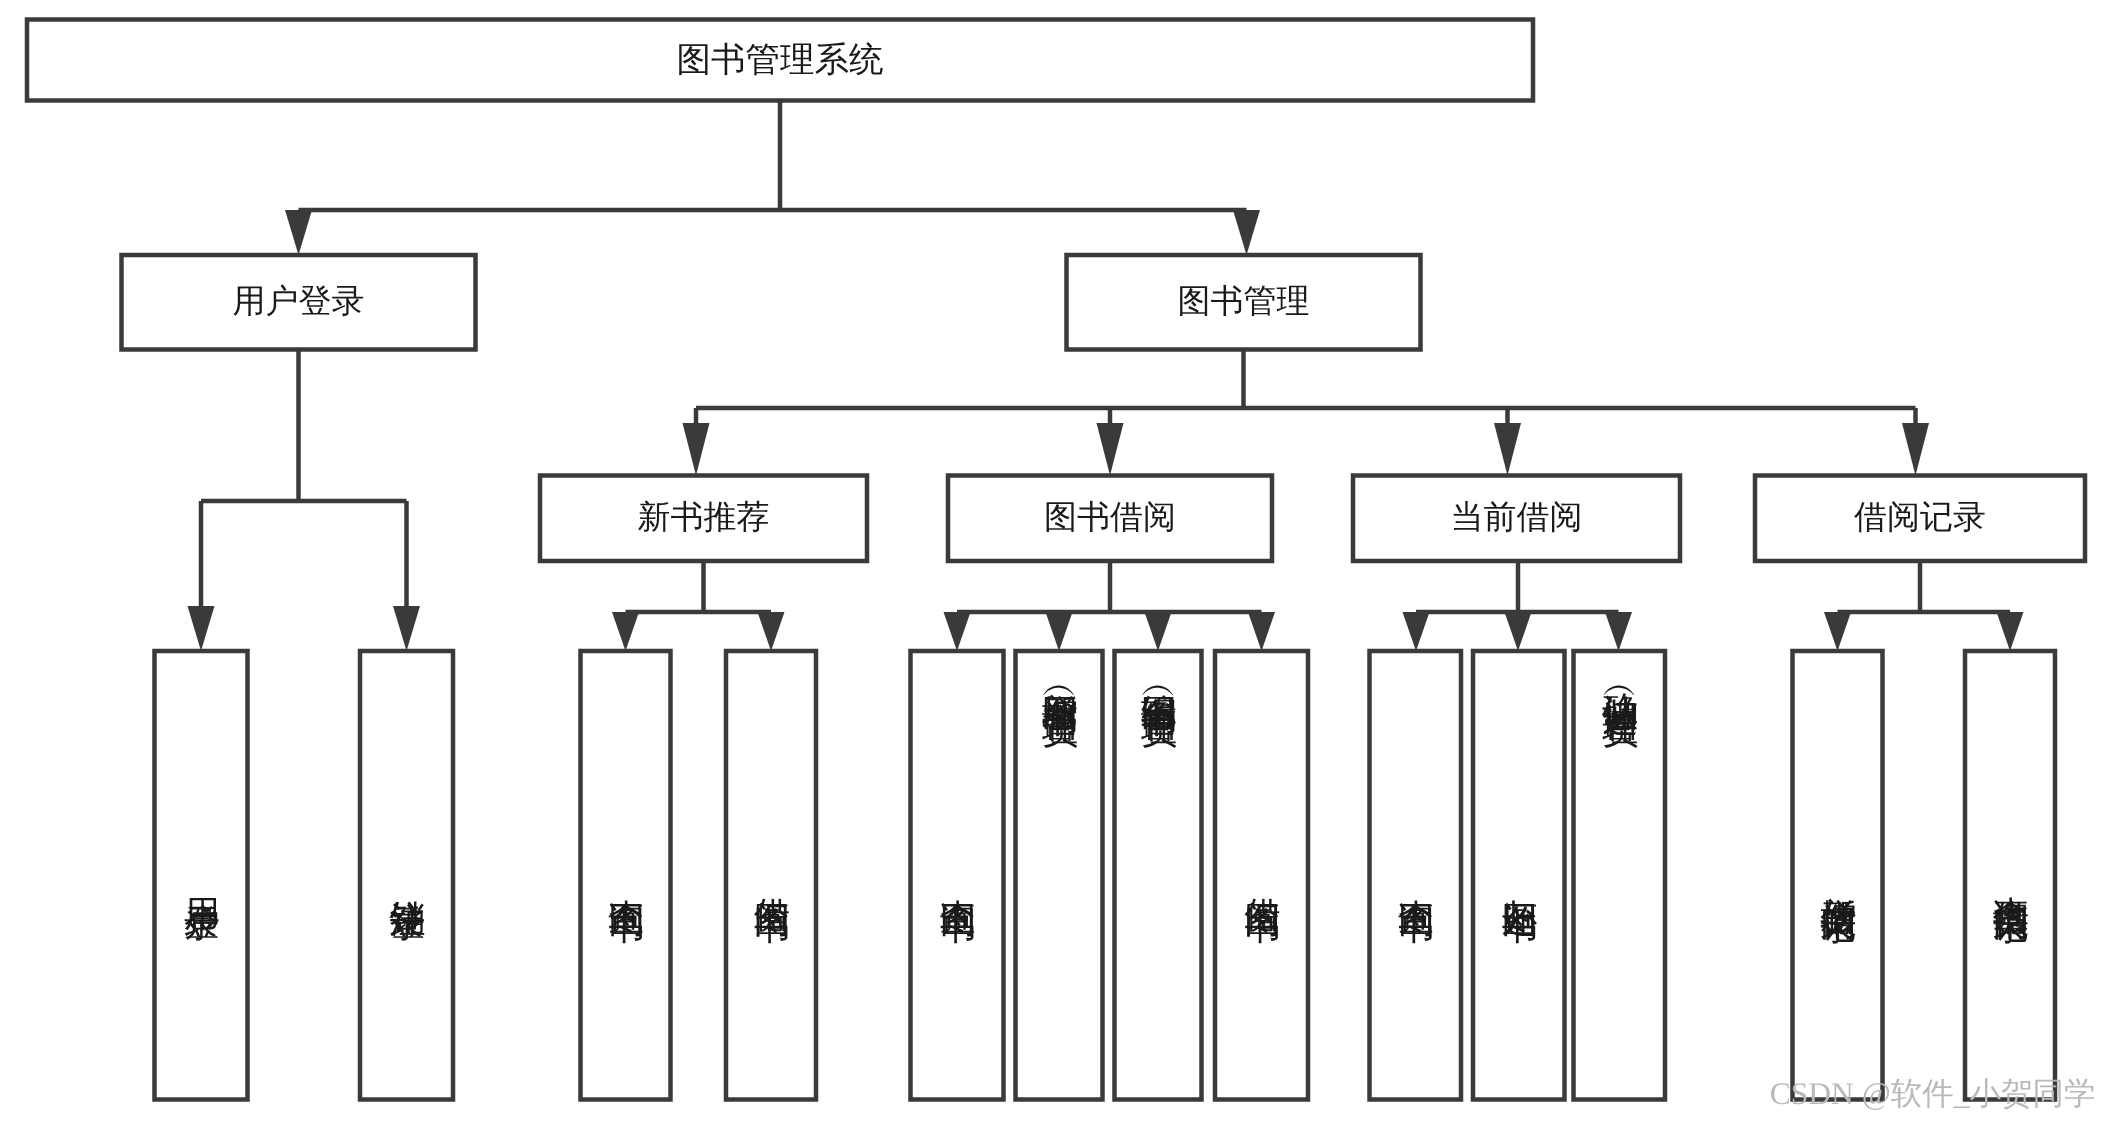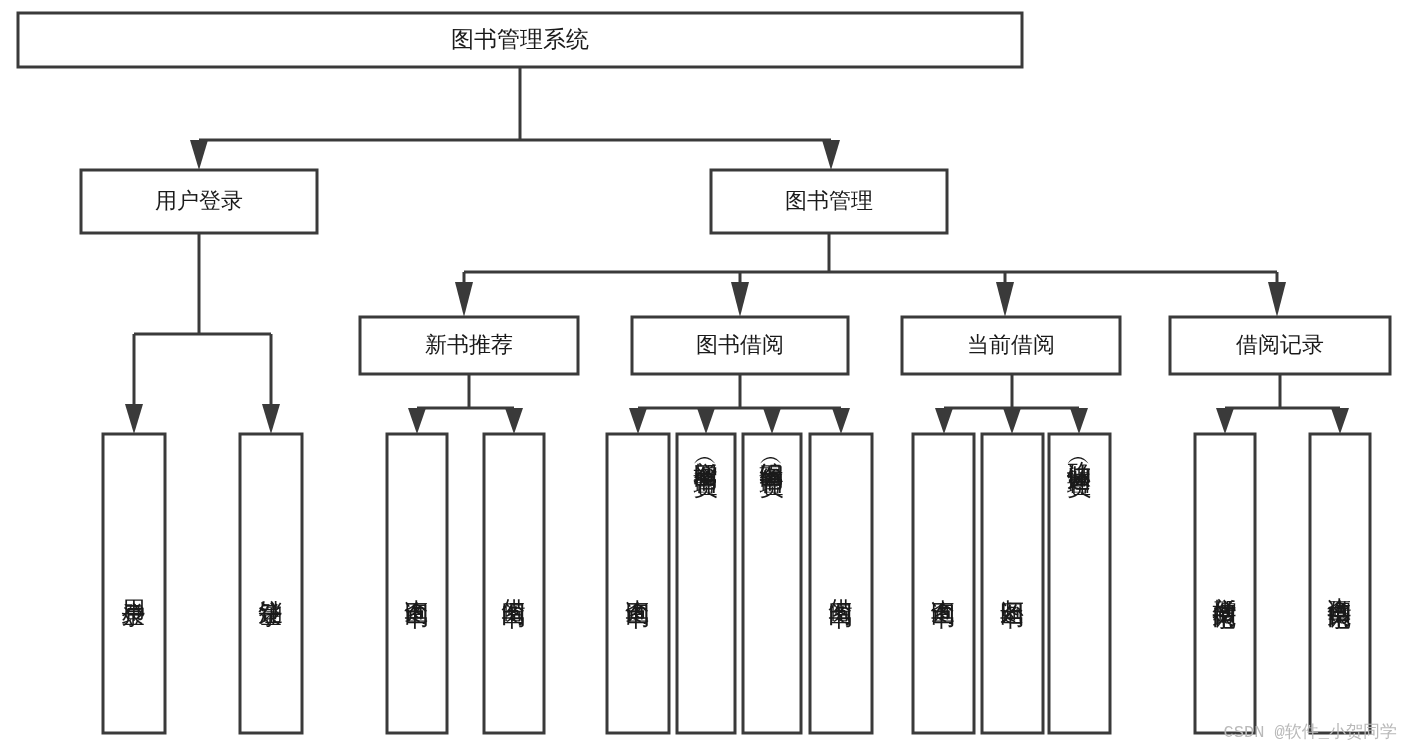--- a/index.html
+++ b/index.html
@@ -68,22 +68,22 @@
     align-items: center;
     justify-content: center;
     letter-spacing: 2px;
     white-space: nowrap;
     pointer-events: none;
   }
   .watermark {
     position: absolute;
     right: 8px;
     bottom: 4px;
-    font-family: Liberation Mono, monospace;
-    font-size: 17px;
+    font-family: Liberation Serif, serif;
+    font-size: 21px;
     color: #b9b9b9;
     white-space: nowrap;
   }
 </style>
 </head>
 <body>
 
 <div id="diagram-root">
 
   <svg id="tree-svg" viewBox="0 0 1405 747" xmlns="http://www.w3.org/2000/svg">

